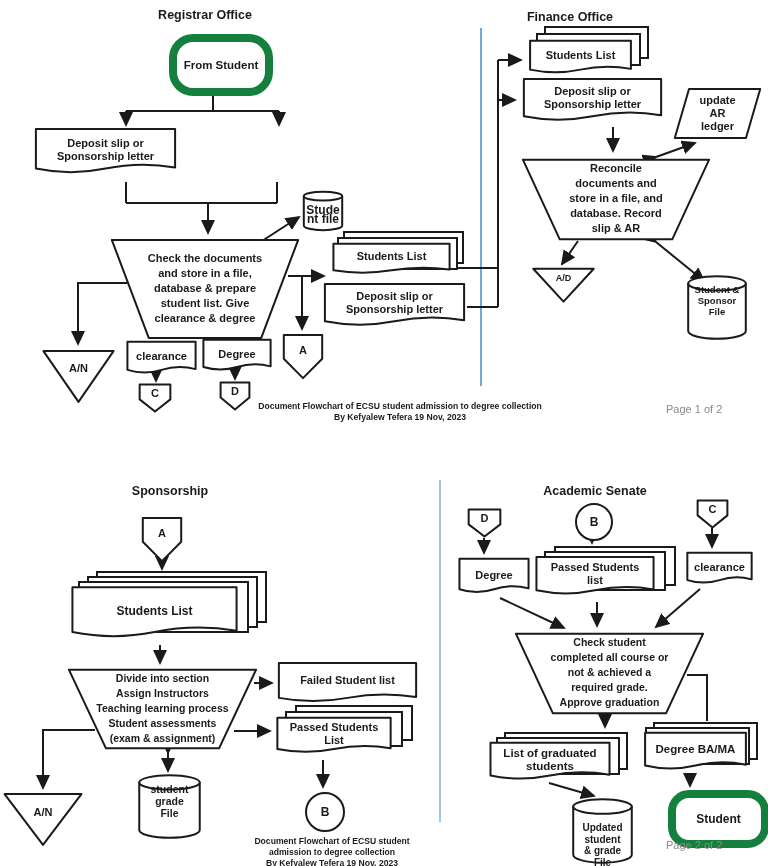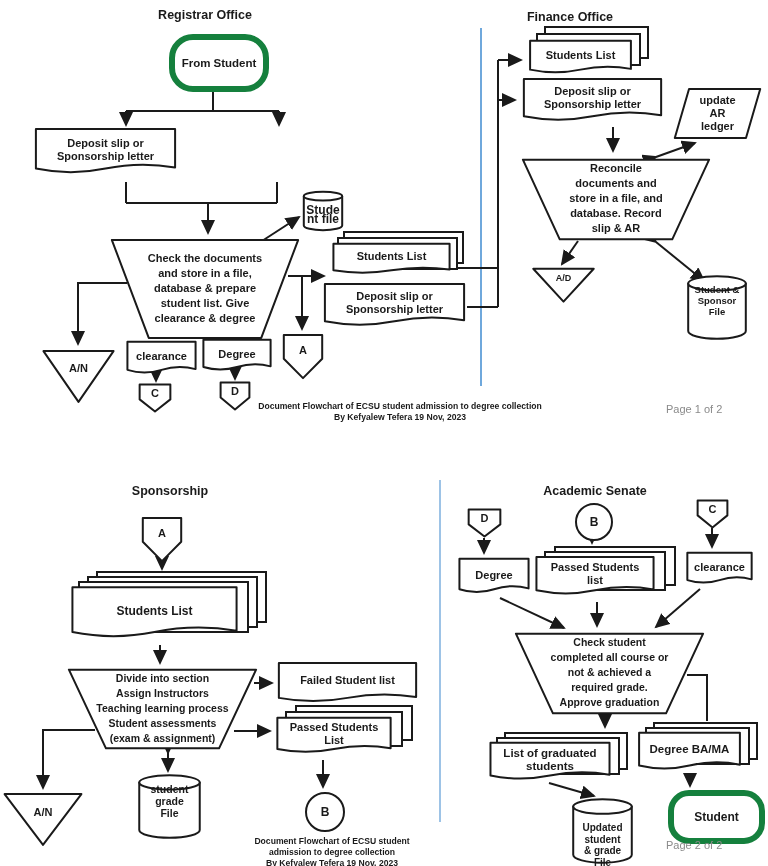--- a/index.html
+++ b/index.html
@@ -8,21 +8,21 @@
   .wires{position:absolute;left:0;top:0;z-index:0;pointer-events:none}
   .wires .w{stroke:#1a1a1a;stroke-width:2;fill:none}
   .shape{position:absolute;z-index:1}
   .shape>svg{position:absolute;left:0;top:0;width:100%;height:100%;overflow:visible}
   .shape>svg path,.shape>svg polygon,.shape>svg ellipse{
      fill:#fff;stroke:#1a1a1a;stroke-width:2;vector-effect:non-scaling-stroke;stroke-linejoin:round}
   .lbl{position:absolute;inset:0;display:flex;align-items:center;justify-content:center;
        text-align:center;white-space:pre-line;font-weight:700;font-size:11px;line-height:13px;z-index:2}
   .doc .lbl{padding-bottom:9px}
   .sheet{position:absolute;background:#fff;border:2px solid #1a1a1a;box-sizing:border-box}
-  .term{position:absolute;z-index:1;background:#fff;border:6px solid #15803d;border-radius:24px;
+  .term{position:absolute;z-index:1;background:#fff;border:8px solid #15803d;border-radius:24px;
         display:flex;align-items:center;justify-content:center;font-weight:700;font-size:11.5px}
   .circ{position:absolute;z-index:1;background:#fff;border:2px solid #1a1a1a;border-radius:50%;
         display:flex;align-items:center;justify-content:center;font-weight:700;font-size:12px}
   .title{position:absolute;z-index:1;font-weight:700;font-size:12.5px;text-align:center}
   .caption{position:absolute;z-index:1;font-weight:700;font-size:8.6px;line-height:11px;text-align:center}
   .pagelbl{position:absolute;z-index:1;font-size:11px;color:#8a8a8a}
   .trap .lbl{padding:2px 16px 4px;font-size:11px;line-height:15px}
   .trap.small .lbl{font-size:10.5px;line-height:15px}
   .tri .lbl{align-items:flex-start;padding-top:16%}
   .tri.small .lbl{font-size:9px;padding-top:6%}
@@ -388,21 +388,21 @@
           <path d="M2,2 H98 V76 Q74,64 50,78 Q26,92 2,78 Z"></path>
         </svg>
       <span class="lbl" style="font-size:11.5px">List of graduated
 students</span>
     </div>
   </div>
 
   <div class="shape" style="left:637px;top:722px;width:121px;height:53px">
     <div class="sheet" style="left:16px;top:0;width:105px;height:38px"></div>
     <div class="sheet" style="left:8px;top:5px;width:105px;height:38px"></div>
-    <div class="shape doc stackfront" style="left:0;top:10px;width:105px;height:43px">
+    <div class="shape doc stackfront" style="left:6px;top:10px;width:105px;height:43px">
       <svg viewBox="0 0 100 100" preserveAspectRatio="none">
           <path d="M2,2 H98 V76 Q74,64 50,78 Q26,92 2,78 Z"></path>
         </svg>
       <span class="lbl" style="font-size:11.5px">Degree BA/MA</span>
     </div>
   </div>
 
   <div class="shape cyl upd" style="left:572px;top:798px;width:61px;height:66px">
     <svg viewBox="0 0 100 100" preserveAspectRatio="none">
       <path d="M2,13 V86 a48,12 0 0 0 96,0 V13 Z"></path>

